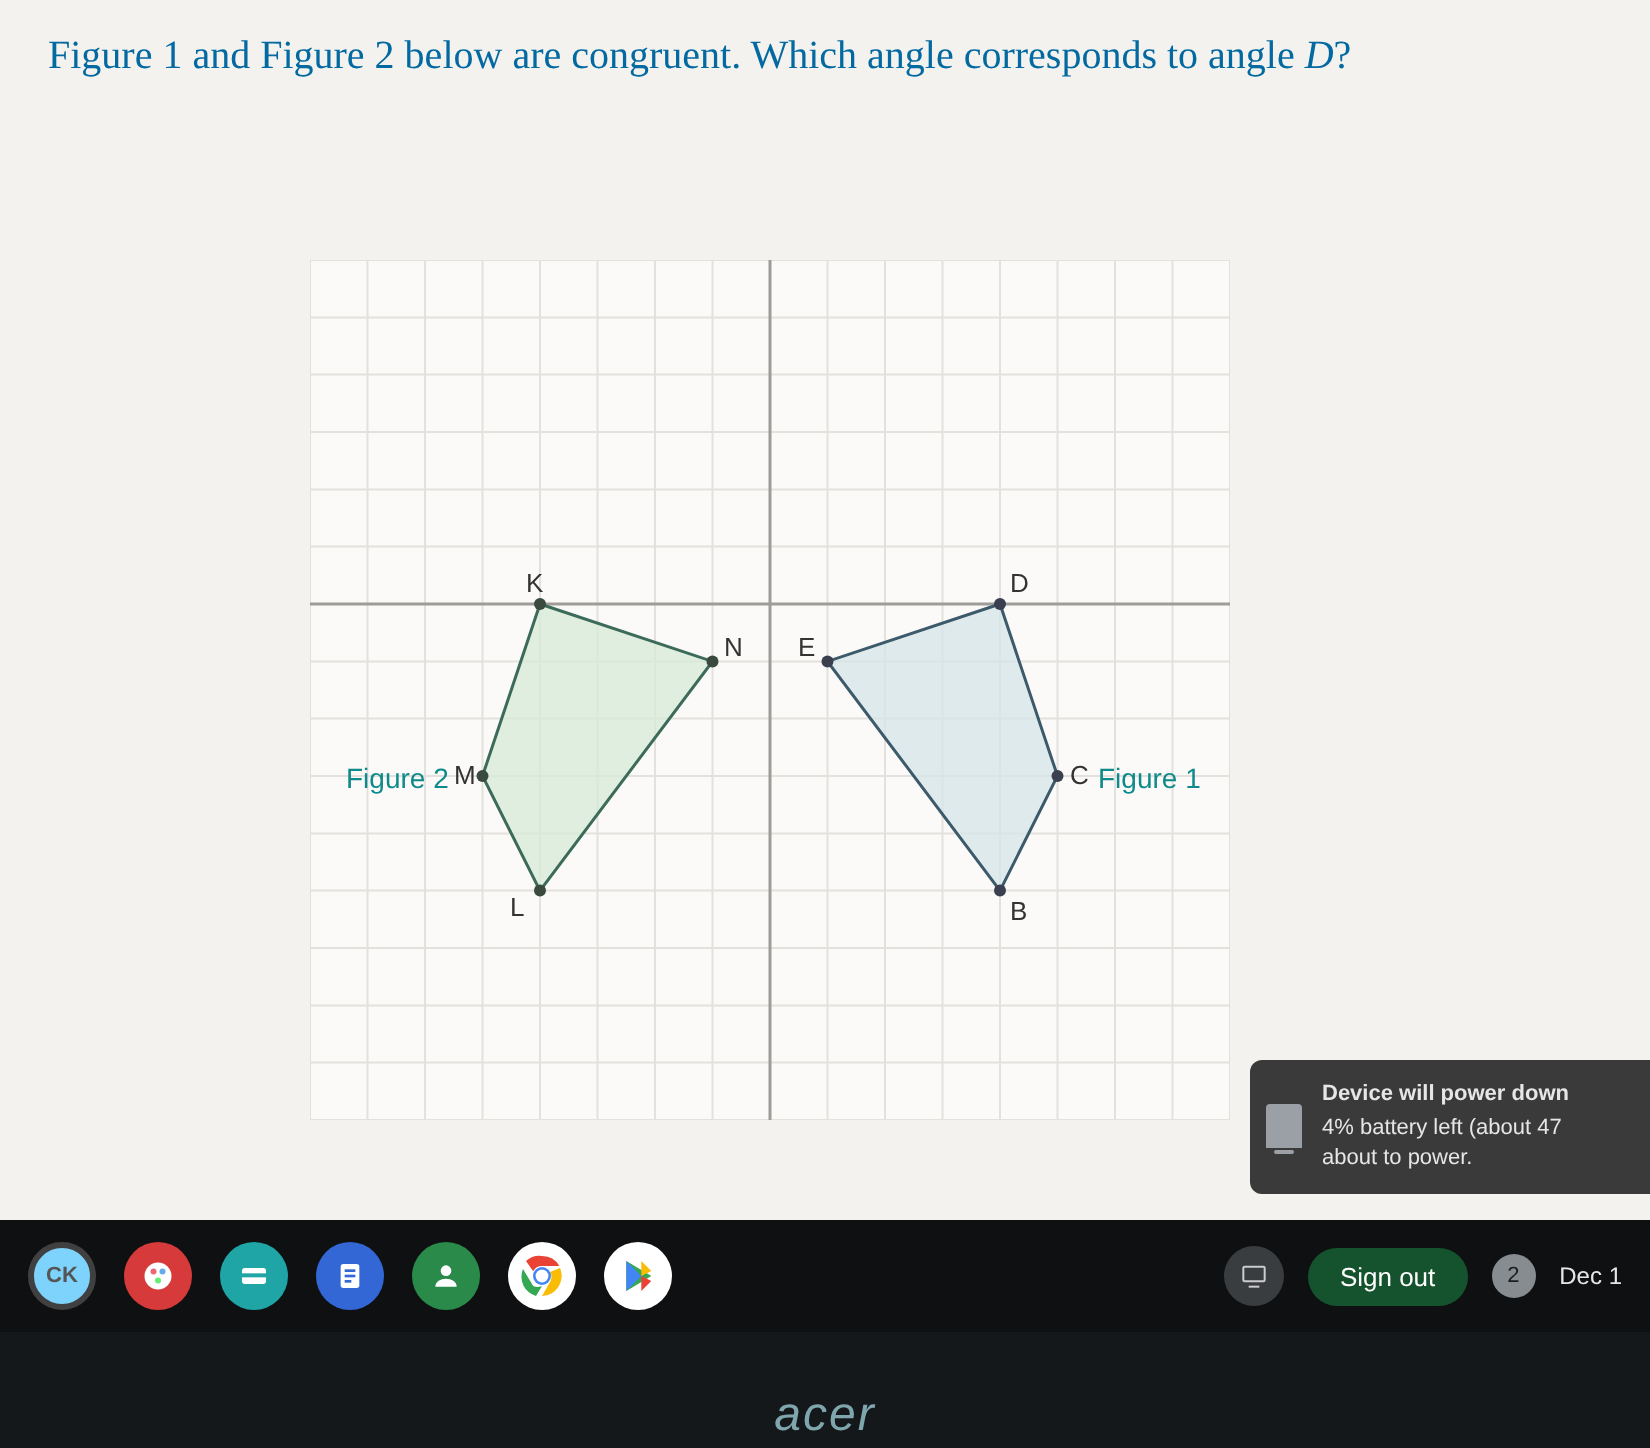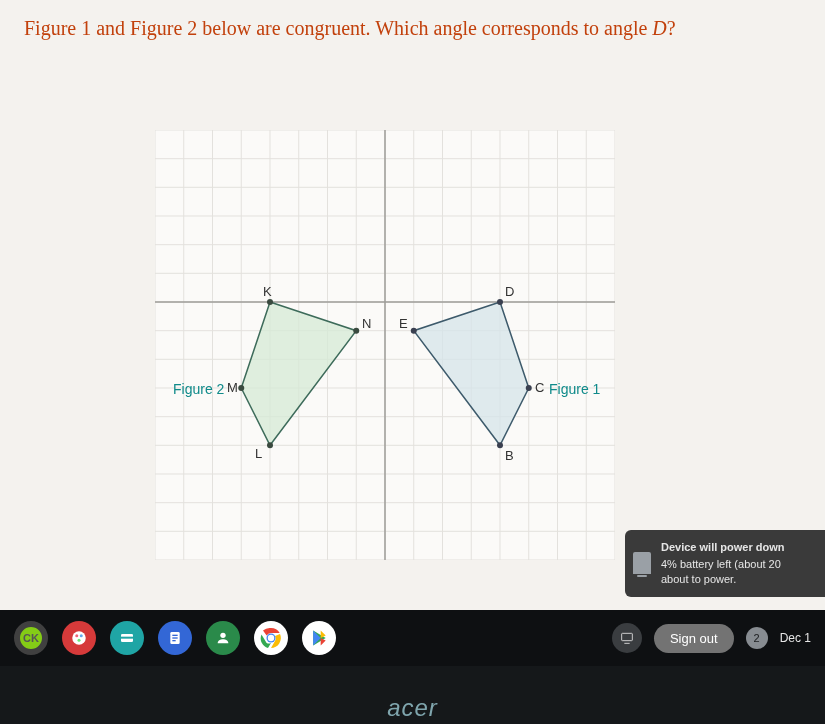--- a/index.html
+++ b/index.html
@@ -13,21 +13,21 @@
   }
   .page {
     background: #f4f2ee;
     width: 100%;
     height: 100%;
     position: relative;
   }
   .question {
     padding: 14px 24px 0 24px;
     font-size: 20px;
-    color: #c2410c;
+    color: #0369a1;
     line-height: 1.4;
   }
   .math-var {
     font-style: italic;
     font-family: 'Times New Roman', serif;
   }
   .chart-wrap {
     position: absolute;
     left: 155px;
     top: 130px;
@@ -106,21 +106,21 @@
     height: 34px;
     border-radius: 50%;
     display: flex;
     align-items: center;
     justify-content: center;
     font-family: Arial, sans-serif;
     font-size: 11px;
     font-weight: bold;
   }
   .signout-btn {
-    background: #737373;
+    background: #14532d;
     color: #fff;
     border-radius: 16px;
     padding: 7px 16px;
     font-size: 13px;
   }
   .badge {
     width: 22px;
     height: 22px;
     border-radius: 50%;
     background: #878c91;
@@ -234,27 +234,27 @@
       <text class="pt-label" x="350" y="330">B</text>
 
       <text class="fig-label" x="18" y="264">Figure 2</text>
       <text class="fig-label" x="394" y="264">Figure 1</text>
     </svg>
   </div>
 
   <div class="notification">
     <div class="notif-icon"></div>
     <div style="font-weight:bold;margin-bottom:2px;">Device will power down</div>
-    <div>4% battery left (about 20</div>
+    <div>4% battery left (about 47</div>
     <div>about to power.</div>
   </div>
 
   <div class="taskbar">
     <div class="tb-left">
-      <div class="tb-icon" style="background:#84cc16;color:#555;border:6px solid #404040;">CK</div>
+      <div class="tb-icon" style="background:#7dd3fc;color:#555;border:3px solid #404040;">CK</div>
       <div class="tb-icon" style="background:#d63a3a;">
         <svg width="18" height="18" viewBox="0 0 24 24">
             <circle cx="12" cy="12" r="9" fill="#fff"></circle>
             <circle cx="9" cy="9" r="2" fill="#e67"></circle>
             <circle cx="15" cy="9" r="2" fill="#6ae"></circle>
             <circle cx="12" cy="15" r="2" fill="#6e7"></circle>
           </svg>
       </div>
       <div class="tb-icon" style="background:#1fa5a5;">
         <svg width="16" height="16" viewBox="0 0 24 24">

